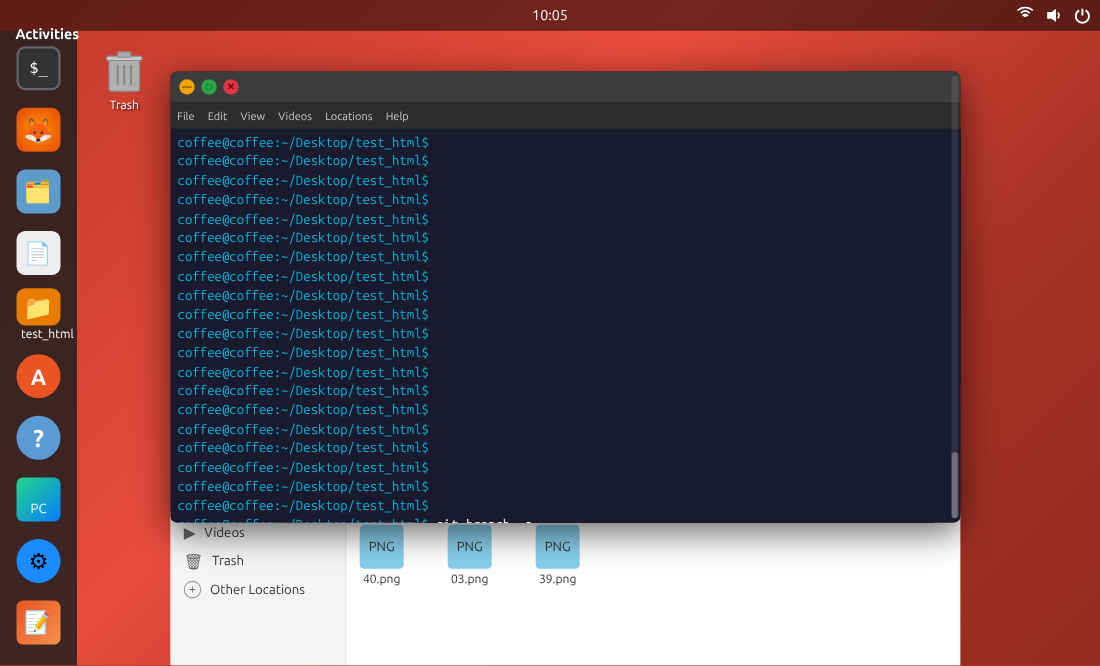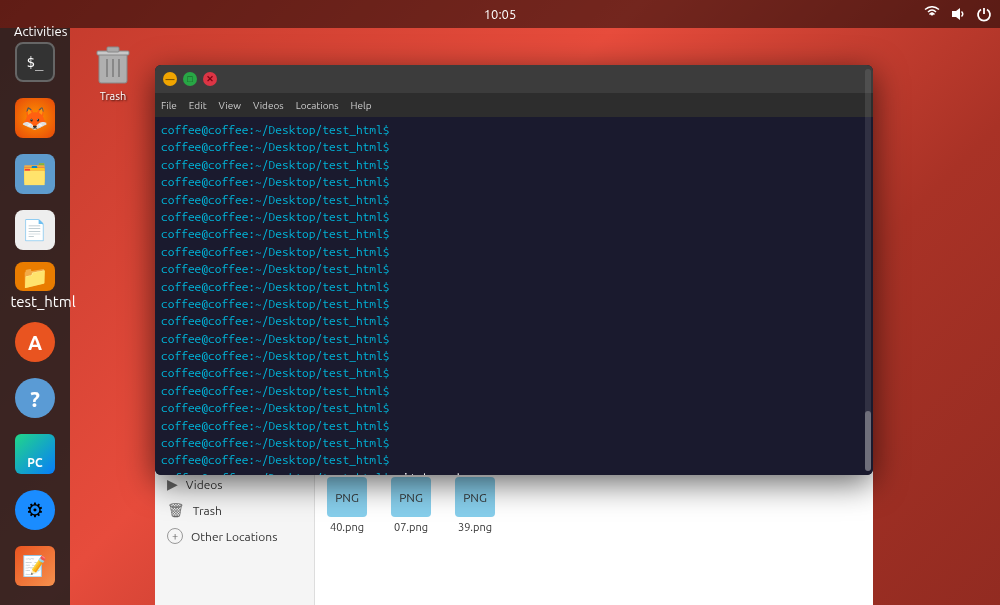--- a/index.html
+++ b/index.html
@@ -34,21 +34,21 @@
       padding: 0 8px;
       z-index: 100;
     }
     .topbar-left {
       display: flex;
       align-items: center;
     }
     .topbar-activities {
       color: white;
       font-size: 13px;
-      font-weight: 400;
+      font-weight: 700;
       cursor: pointer;
       padding: 0 6px;
       margin-top: 33px;
     }
     .topbar-center {
       position: absolute;
       left: 50%;
       transform: translateX(-50%);
       color: white;
       font-size: 13px;
@@ -100,21 +100,21 @@
     .dock-icon {
       width: 40px;
       height: 40px;
       border-radius: 8px;
       display: flex;
       align-items: center;
       justify-content: center;
       font-size: 22px;
     }
     .dock-label {
-      font-size: 15px;
+      font-size: 11px;
       color: white;
       text-align: right;
       margin-top: 2px;
       margin-left: 16px;
     }
 
     
     .terminal-window {
       position: absolute;
       top: 65px;
@@ -247,21 +247,21 @@
       align-items: center;
       justify-content: center;
       font-size: 11px;
       color: #666;
     }
     .fm-content {
       flex: 1;
       padding: 8px;
       background: white;
       display: flex;
-      gap: 16px;
+      gap: 32px;
       align-items: flex-start;
     }
     .fm-file {
       display: flex;
       flex-direction: column;
       align-items: center;
       gap: 4px;
       cursor: pointer;
       padding: 4px;
       border-radius: 4px;
@@ -385,21 +385,21 @@
     </div>
 
     <div class="dock-item">
       <div class="dock-icon" style="background:#5a9bd5; border-radius:50%;">
         <span style="color:white;font-size:22px;font-weight:bold;">?</span>
       </div>
     </div>
 
     <div class="dock-item">
       <div class="dock-icon" style="background:linear-gradient(135deg,#21d789,#087cfa); border-radius:6px;">
-        <span style="font-size:12px;color:white;font-weight:bold;margin-top:16px;">PC</span>
+        <span style="font-size:12px;color:white;font-weight:normal;margin-top:16px;">PC</span>
       </div>
     </div>
 
     <div class="dock-item">
       <div class="dock-icon" style="background:#1a8cff; border-radius:50%;">
         <span style="font-size:20px;">⚙</span>
       </div>
     </div>
 
     <div class="dock-item">
@@ -488,21 +488,21 @@
       <div class="fm-file">
         <div class="fm-file-icon" style="background:#87ceeb;">
           <span style="color:#333;font-size:12px;">PNG</span>
         </div>
         <span class="fm-file-name">40.png</span>
       </div>
       <div class="fm-file">
         <div class="fm-file-icon" style="background:#87ceeb;">
           <span style="color:#333;font-size:12px;">PNG</span>
         </div>
-        <span class="fm-file-name">07.png</span>
+        <span class="fm-file-name">03.png</span>
       </div>
       <div class="fm-file">
         <div class="fm-file-icon" style="background:#87ceeb;">
           <span style="color:#333;font-size:12px;">PNG</span>
         </div>
         <span class="fm-file-name">39.png</span>
       </div>
     </div>
   </div>
 

